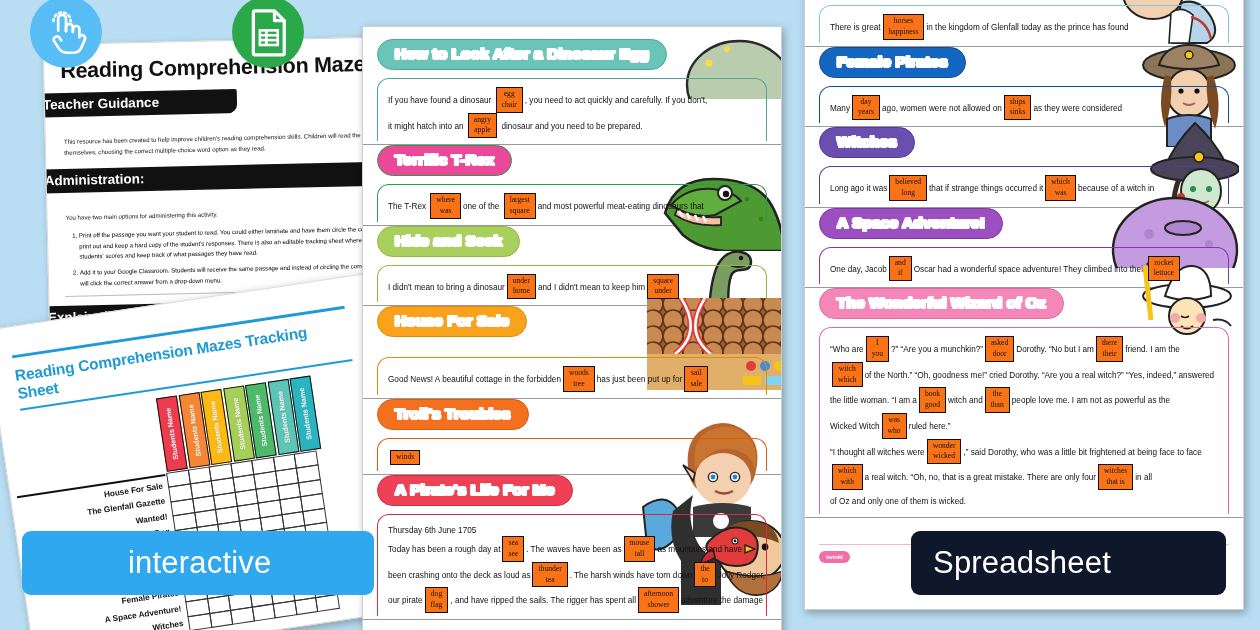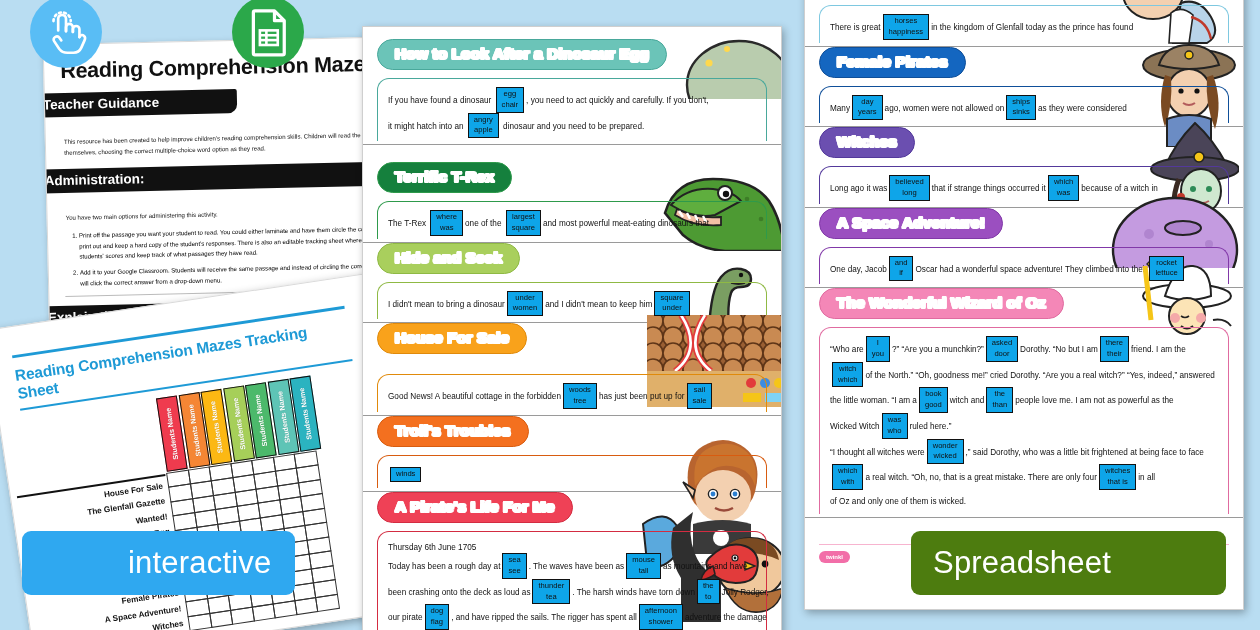--- a/index.html
+++ b/index.html
@@ -72,42 +72,42 @@
     height: 15.5px; line-height: 15.5px; padding-right: 4px; white-space: nowrap;
   }
   .ts-hline { position: absolute; left: 6px; top: 80px; width: 150px; height: 2.2px; background: #111; }
   .ts-cells { position: absolute; left: 158px; top: 80px; }
   .ts-cells .trow { display: flex; gap: 0; }
   .ts-cells .tcell { width: 22.5px; height: 15.5px; border: 1px solid #333; margin-left: -1px; margin-top: -1px; }
 
   
   .badge-interactive {
     position: absolute; left: 22px; top: 531px;
-    width: 273px; height: 64px;
+    width: 352px; height: 64px;
     background: #2fa8f0; border-radius: 9px;
     z-index: 40;
     display: flex; align-items: center;
   }
   .badge-interactive .bi-label {
     color: #ffffff; font-size: 31px; letter-spacing: .2px;
     margin-left: 106px; font-weight: normal;
   }
   .bi-circle {
     position: absolute; left: 30px; top: -4px;
     width: 72px; height: 72px; border-radius: 50%;
     background: #59bdf5; display: flex; align-items: center; justify-content: center;
     z-index: 41;
   }
   .bi-circle svg { width: 50px; height: 50px; }
 
   
   .badge-spreadsheet {
     position: absolute; left: 911px; top: 531px;
     width: 315px; height: 64px;
-    background: #4d7c0f; border-radius: 9px;
+    background: #0f172a; border-radius: 9px;
     z-index: 40; display: flex; align-items: center;
   }
   .badge-spreadsheet .bs-label {
     color: #ffffff; font-size: 31px; margin-left: 22px; letter-spacing: .2px;
   }
   .bs-circle {
     position: absolute; left: 232px; top: -4px;
     width: 72px; height: 72px; border-radius: 50%;
     background: #2ba84a; display: flex; align-items: center; justify-content: center;
     z-index: 41;
@@ -143,24 +143,24 @@
     border-bottom: none;
     padding: 9px 10px 2px 10px;
     position: relative;
     min-height: 20px;
   }
   .p-line { font-size: 8.2px; color: #111; line-height: 2.6; white-space: nowrap; }
   .sep { height: 1px; background: #9a9a9a; margin-top: 3px; }
 
   .choice {
     display: inline-block; vertical-align: middle;
-    border: 1.1px solid #111; background: #0ea5e9;
+    border: 1.1px solid #111; background: #f97316;
     padding: 1px 5px 1px 5px; margin: 0 2px;
     text-align: center; line-height: 1.42; font-size: 7.6px;
-    position: relative; top: -1px; z-index: 3;
+    position: relative; top: -1px; z-index: 3; font-family: Liberation Serif, serif;
   }
   .choice b { display: block; font-weight: normal; }
 
   
   .art { position: absolute; pointer-events: none; }
 </style>
 </head>
 <body>
 
 <div id="stage">
@@ -345,29 +345,29 @@
           </div><div class="sep"></div></div>
         <div class="passage-block"><div class="art" style="right: -4px; top: 20px; width: 160px; height: 86px;"><svg viewBox="0 0 160 86">
               <path d="M40 48 q10 -34 48 -34 q40 0 56 22 q12 18 16 50 l-60 0 q-26 -2 -42 -16 z" fill="#4d9a33" stroke="#222" stroke-width="2.6"></path>
               <path d="M46 40 q16 -18 42 -16 q20 2 28 12 l-26 14 q-22 4 -44 -10z" fill="#5fae3e" stroke="#222" stroke-width="2"></path>
               <circle cx="100" cy="28" r="7" fill="#fff" stroke="#222" stroke-width="2"></circle>
               <circle cx="101" cy="29" r="3.2" fill="#111"></circle>
               <path d="M52 44 q18 10 44 8 l0 8 q-28 2 -46 -10z" fill="#f3c0a6" stroke="#222" stroke-width="1.8"></path>
               <path d="M54 46 l4 6 M62 48 l3 6 M70 50 l3 6 M78 51 l3 6" stroke="#fff" stroke-width="2.4"></path>
               <circle cx="122" cy="34" r="2.3" fill="#3d7d27"></circle>
               <circle cx="136" cy="54" r="2.3" fill="#3d7d27"></circle>
-            </svg></div><div class="ph-pill" style="background: #15803d; border-color: rgb(46, 154, 75); margin-top: 17px;">Terrific T-Rex</div><div class="p-body" style="border-color: rgb(46, 154, 75);">
+            </svg></div><div class="ph-pill" style="background: #ec4899; border-color: rgb(46, 154, 75);">Terrific T-Rex</div><div class="p-body" style="border-color: rgb(46, 154, 75);">
             <div class="p-line"><span>The T-Rex </span><span class="choice"><b>where</b><b>was</b></span><span>one of the </span><span class="choice"><b>largest</b><b>square</b></span><span>and most powerful meat-eating dinosaurs that</span></div>
           </div><div class="sep"></div></div>
         <div class="passage-block"><div class="art" style="right: 18px; top: 12px; width: 70px; height: 74px;"><svg viewBox="0 0 70 74">
               <path d="M16 74 q2 -40 12 -52 q8 -10 20 -8 q10 2 10 10 q0 8 -10 8 q-8 0 -10 6 q-4 12 -2 36z" fill="#7a9e62" stroke="#222" stroke-width="2.4"></path>
               <circle cx="48" cy="20" r="2.2" fill="#111"></circle>
               <path d="M38 28 q8 2 14 0" stroke="#222" stroke-width="1.8" fill="none"></path>
             </svg></div><div class="ph-pill" style="background: rgb(169, 207, 93); border-color: rgb(143, 185, 68);">Hide and Seek</div><div class="p-body" style="border-color: rgb(143, 185, 68);">
-            <div class="p-line"><span>I didn't mean to bring a dinosaur</span><span class="choice"><b>under</b><b>women</b></span><span>and I didn't mean to keep him</span><span class="choice"><b>square</b><b>under</b></span></div>
+            <div class="p-line"><span>I didn't mean to bring a dinosaur</span><span class="choice"><b>under</b><b>home</b></span><span>and I didn't mean to keep him</span><span class="choice"><b>square</b><b>under</b></span></div>
           </div><div class="sep"></div></div>
         <div class="passage-block"><div class="art" style="right: -6px; top: -8px; width: 140px; height: 92px;"><svg viewBox="0 0 140 92">
               <rect x="0" y="0" width="140" height="56" fill="#9a5f33"></rect>
               <g fill="#c98a52" stroke="#5e3518" stroke-width="1.6">
                 <circle cx="6" cy="6" r="10"></circle>
                 <circle cx="6" cy="22" r="10"></circle>
                 <circle cx="6" cy="38" r="10"></circle>
                 <circle cx="6" cy="54" r="10"></circle>
                 <circle cx="26" cy="6" r="10"></circle>
                 <circle cx="26" cy="22" r="10"></circle>

